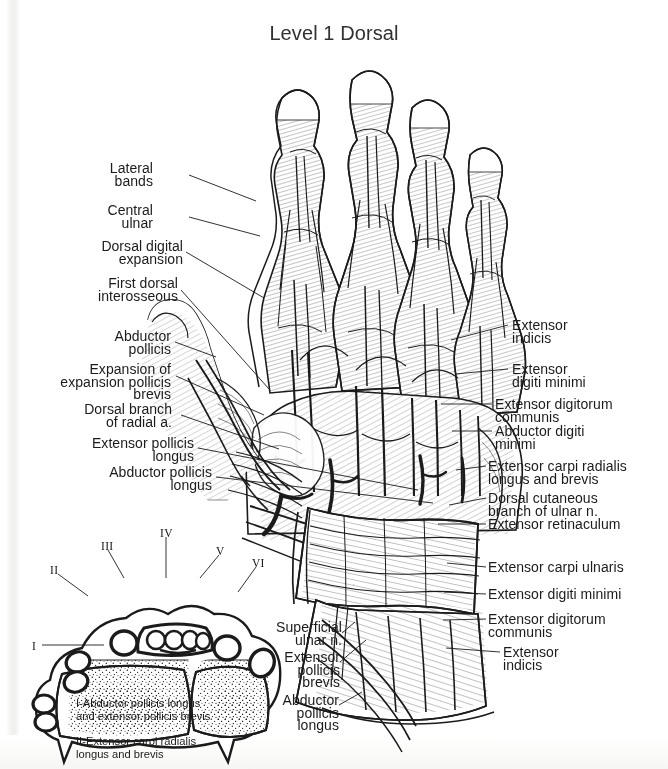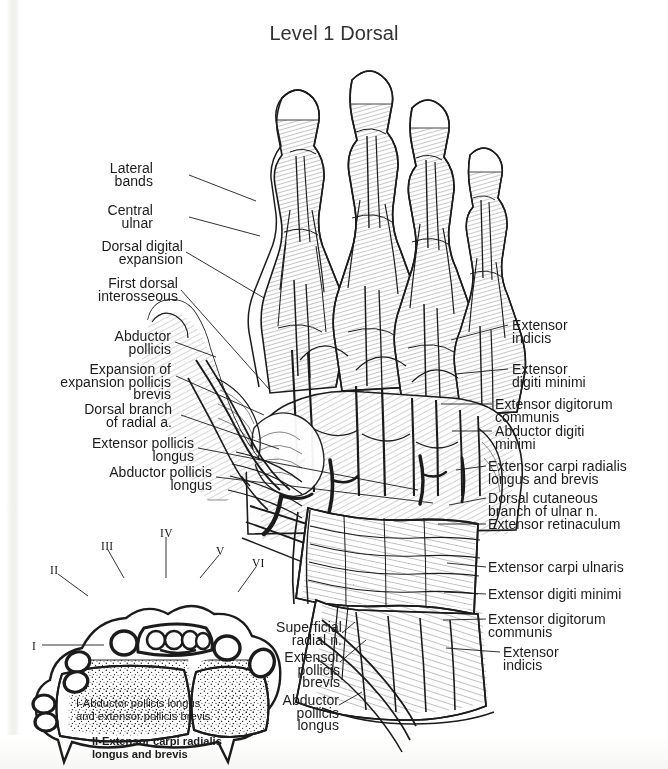--- a/index.html
+++ b/index.html
@@ -488,34 +488,34 @@
 branch of ulnar n.</div>
     <div class="callout right-of-line" style="left:488px; top:458px; width:176px;">Extensor retinaculum</div>
     <div class="callout right-of-line" style="left:488px; top:501px; width:176px;">Extensor carpi ulnaris</div>
     <div class="callout right-of-line" style="left:488px; top:528px; width:176px;">Extensor digiti minimi</div>
     <div class="callout right-of-line" style="left:488px; top:553px; width:176px;">Extensor digitorum
 communis</div>
     <div class="callout right-of-line" style="left:503px; top:586px; width:150px;">Extensor
 indicis</div>
 
     <div class="callout left-of-line" style="left:262px; top:561px; width:80px;">Superficial
-radial n.</div>
+ulnar n.</div>
     <div class="callout left-of-line" style="left:262px; top:591px; width:78px;">Extensor
 pollicis
 brevis</div>
     <div class="callout left-of-line" style="left:262px; top:634px; width:77px;">Abductor
 pollicis
 longus</div>
 
     <div class="roman" style="left:32px;  top:580px;">I</div>
     <div class="roman" style="left:50px;  top:504px;">II</div>
     <div class="roman" style="left:101px; top:480px;">III</div>
     <div class="roman" style="left:160px; top:467px;">IV</div>
     <div class="roman" style="left:216px; top:485px;">V</div>
     <div class="roman" style="left:252px; top:497px;">VI</div>
 
     <div class="inset-caption" style="left:76px; top:637px; width:210px;">I-Abductor pollicis longus
   and extensor pollicis brevis</div>
-    <div class="inset-caption" style="left:92px; top:675px; width:210px;font-weight:bold;">II-Extensor carpi radialis
+    <div class="inset-caption" style="left:76px; top:675px; width:210px;">II-Extensor carpi radialis
    longus and brevis</div>
 
   </div>
 </div>
 
 </body></html>

